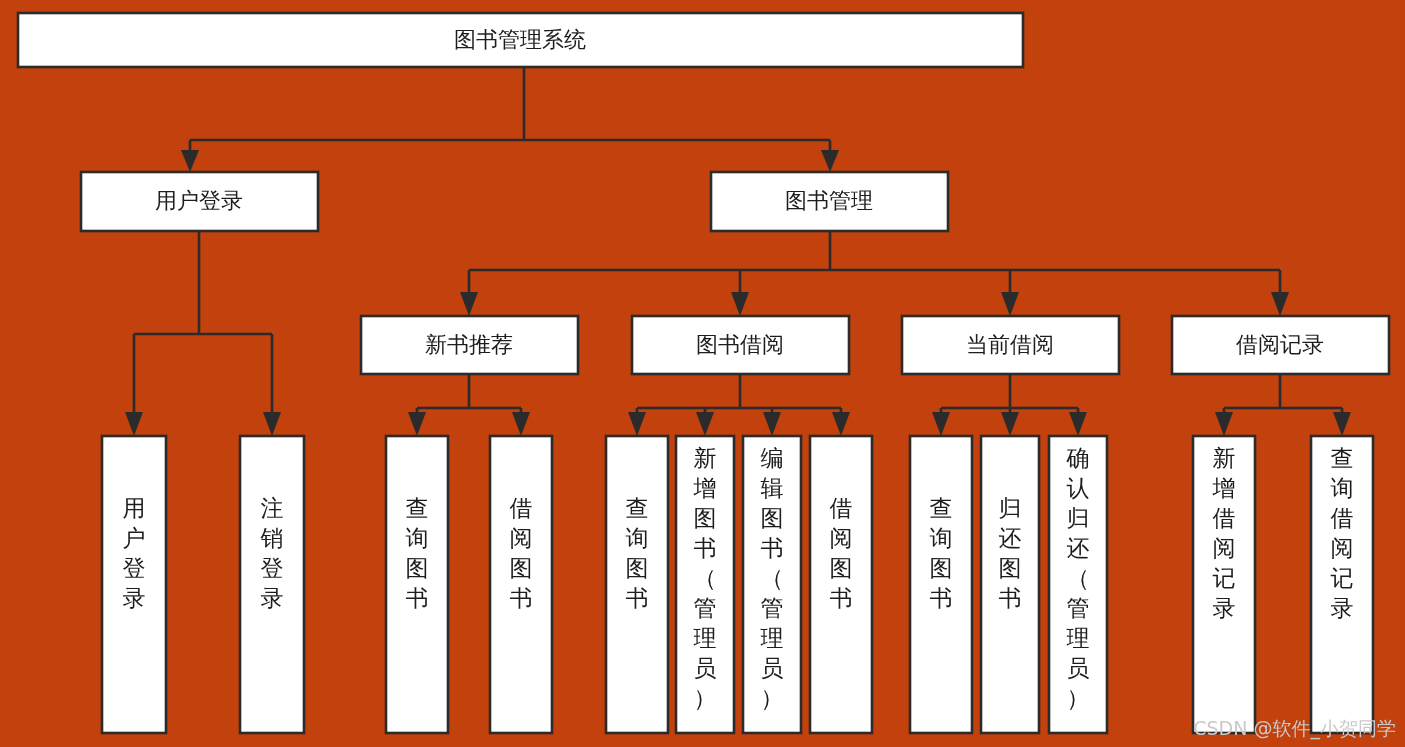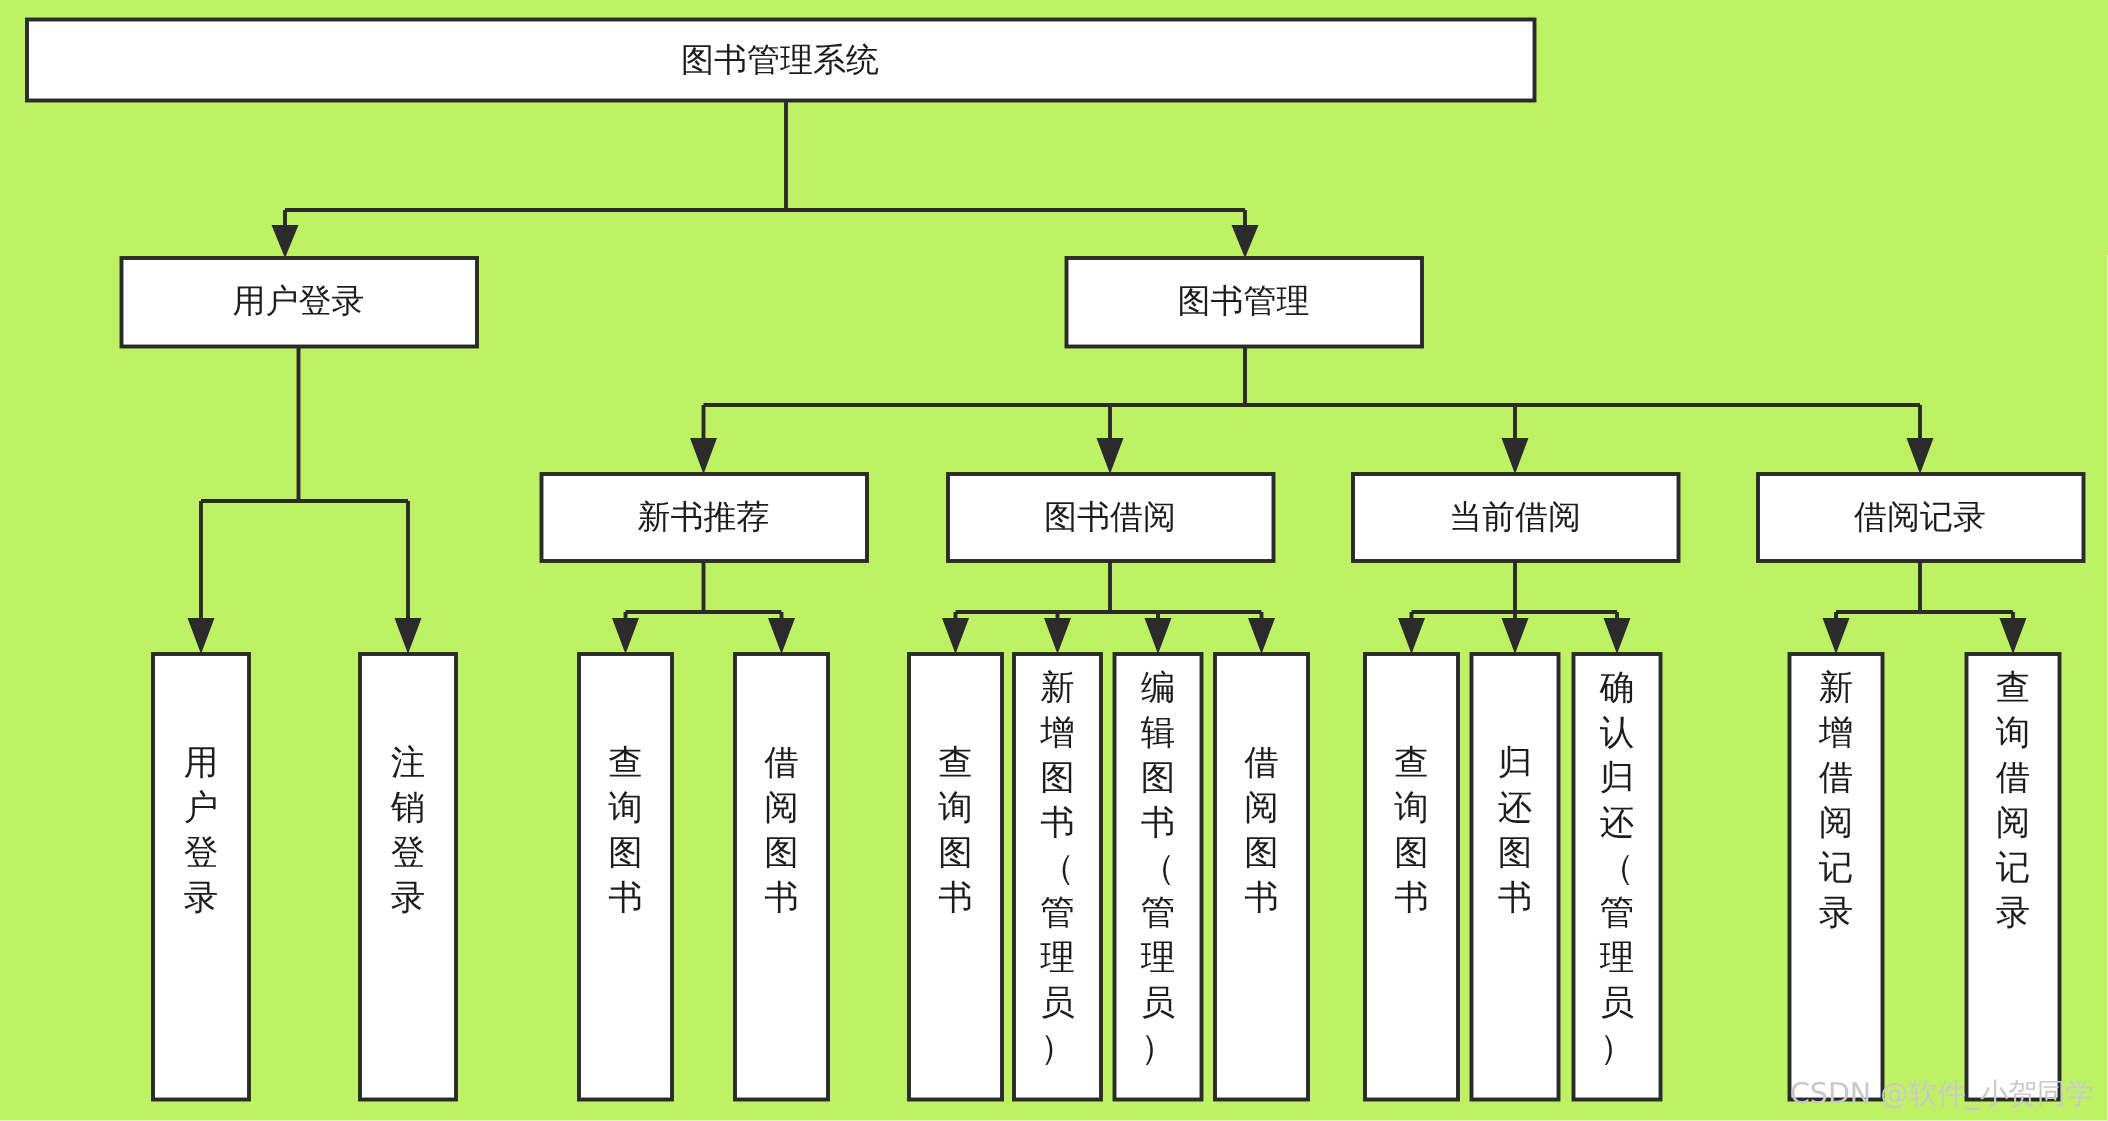--- a/index.html
+++ b/index.html
@@ -11,21 +11,21 @@
   body {
     font-family: "DejaVu Sans", "Liberation Sans", sans-serif;
     width: 1405px;
     height: 747px;
     overflow: hidden;
   }
   #diagram-root {
     position: relative;
     width: 1405px;
     height: 747px;
-    background: #bef264;
+    background: #c2410c;
   }
   svg#diagram-svg {
     position: absolute;
     left: 0;
     top: 0;
     width: 1405px;
     height: 747px;
     display: block;
   }
   .node-rect {

